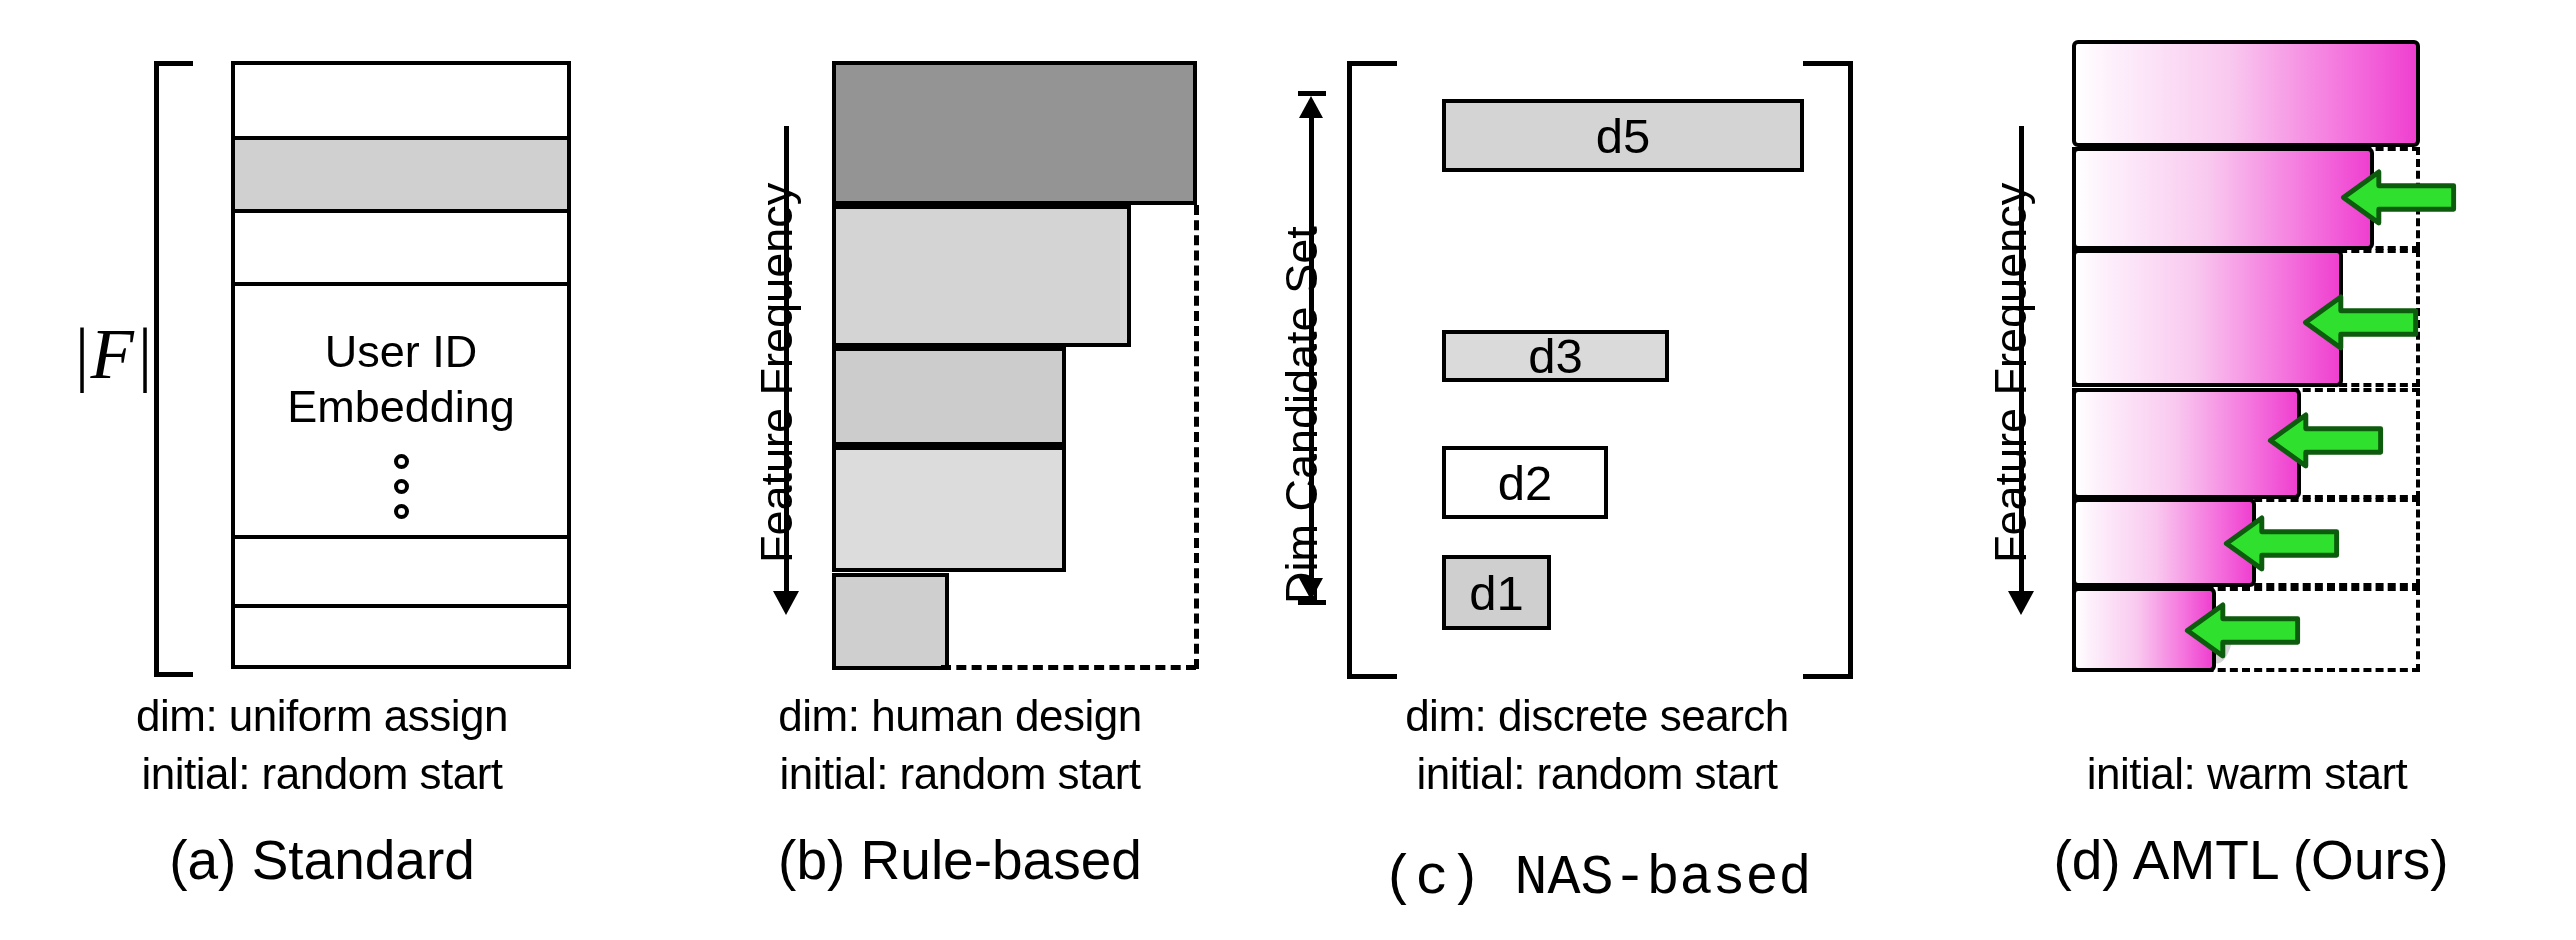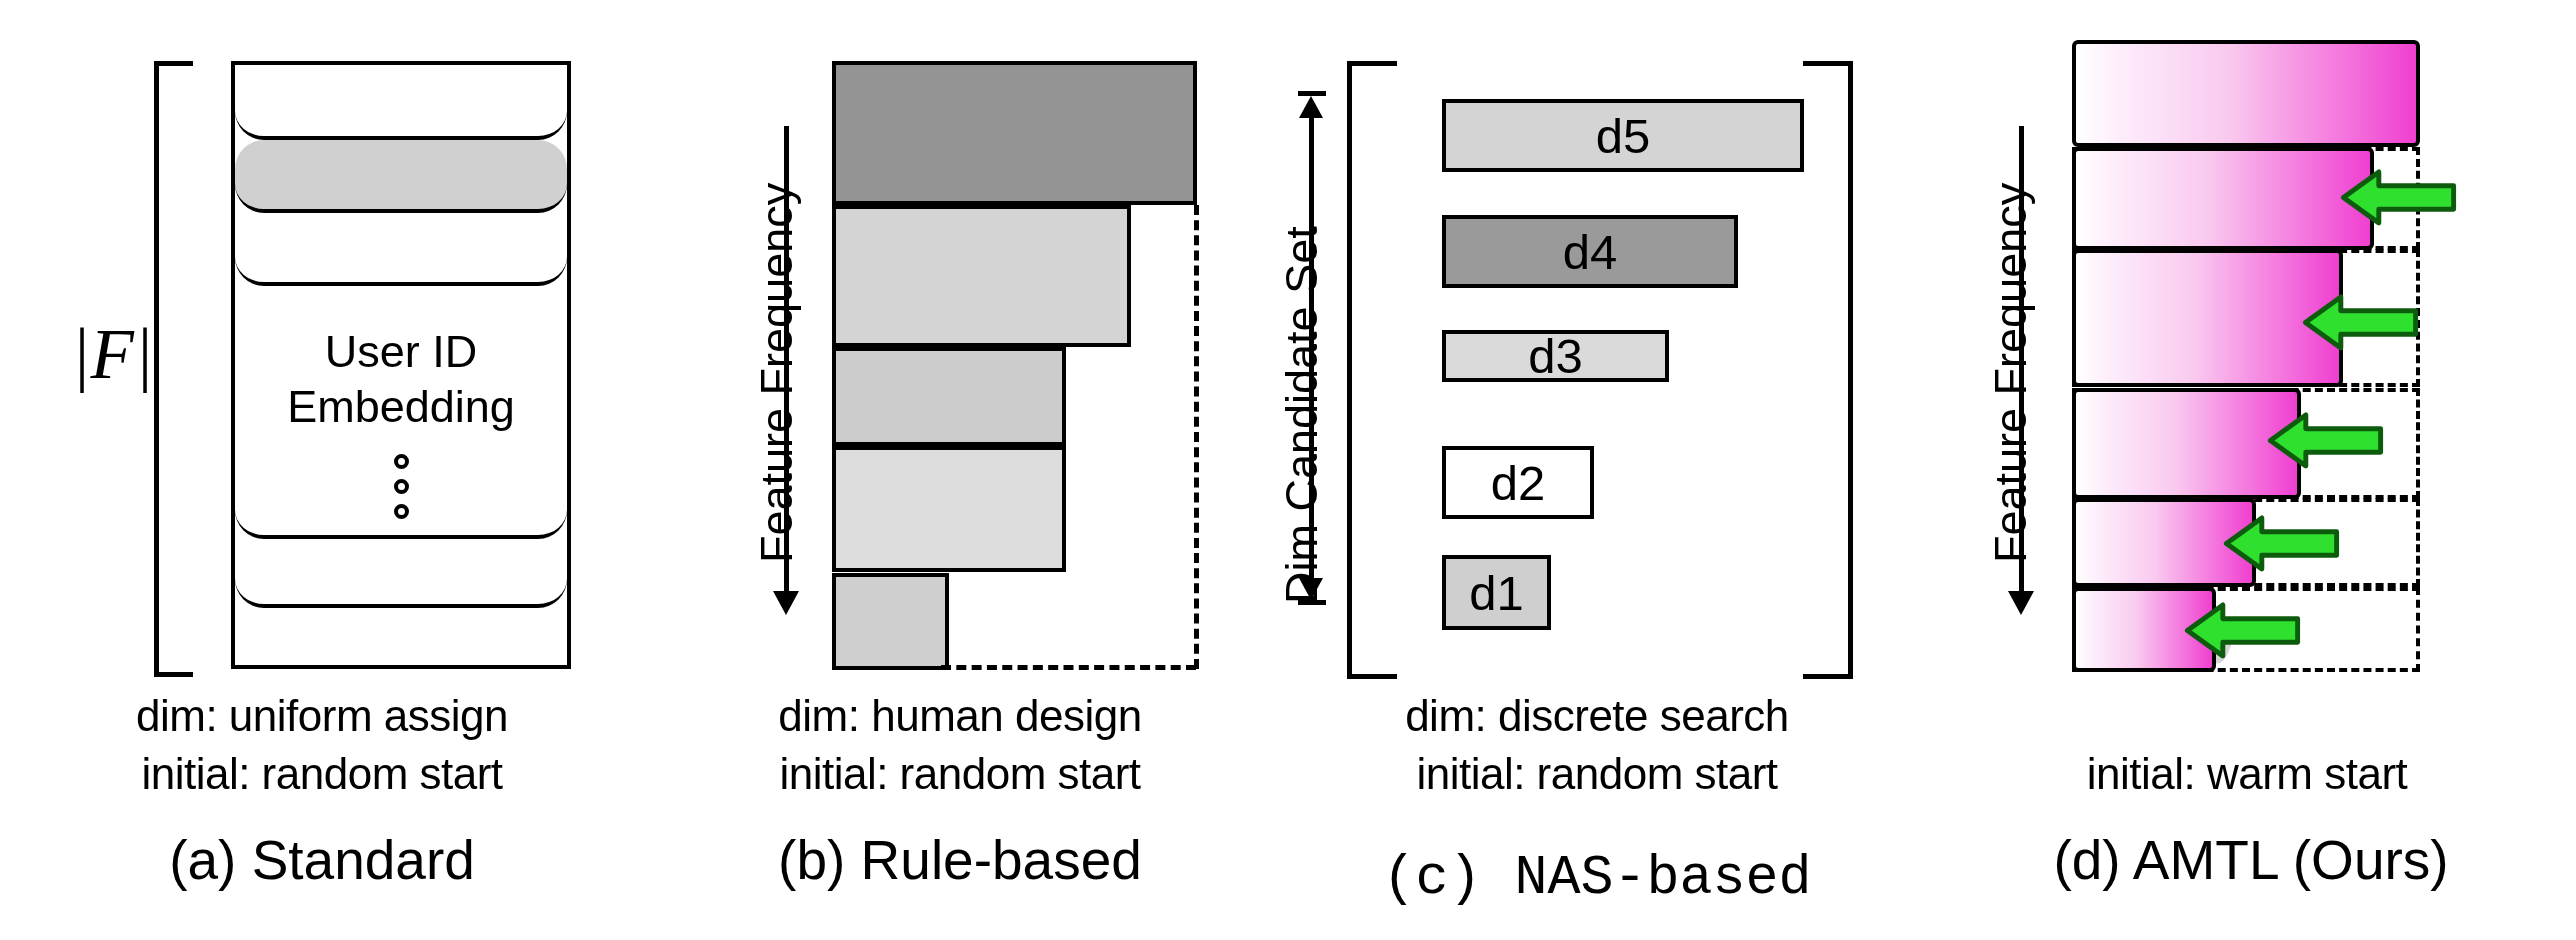--- a/index.html
+++ b/index.html
@@ -8,21 +8,21 @@
   .panel{position:absolute;top:0;height:940px;}
   .caption{position:absolute;text-align:center;white-space:nowrap;
            font-size:44px;line-height:57px;letter-spacing:-0.5px;}
   .title{position:absolute;text-align:center;white-space:nowrap;font-size:55px;}
 
   
   .fbracket{position:absolute;border:5px solid #000;border-right:none;}
   .fbracket-lbl{position:absolute;font-family:"Liberation Serif",serif;
                 font-style:italic;font-size:71px;}
   .abox{position:absolute;border:4px solid #000;box-sizing:border-box;background:#fff;}
-  .arow{position:absolute;left:0;right:0;border-bottom:4px solid #000;box-sizing:border-box;border-radius:29px;}
+  .arow{position:absolute;left:0;right:0;border-bottom:4px solid #000;box-sizing:border-box;}
   .arow.gray{background:#d0d0d0;}
   .acell-text{position:absolute;left:0;right:0;text-align:center;font-size:45px;
               line-height:55px;}
   .dots{position:absolute;left:0;right:0;text-align:center;}
   .dot{width:15px;height:15px;border:4px solid #000;border-radius:50%;
        margin:10px auto;box-sizing:border-box;}
 
   
   .axisline{position:absolute;width:5px;background:#000;}
   .axisarrow{position:absolute;width:0;height:0;border-left:13px solid transparent;
@@ -128,27 +128,24 @@
     </div>
     <div class="rot" style="left:0px;top:604px;">Dim Candidate Set</div>
 
     <div class="cbracketL" style="left:71px;top:61px;width:45px;height:608px;"></div>
     <div class="cbracketR" style="left:527px;top:61px;width:45px;height:608px;"></div>
 
     <div style="position:absolute;left:166px;top:61px;width:362px;height:608px;">
       <div class="cbox" style="left:0;top:38px;width:362px;height:73px;background:#d4d4d4;">
         <span>d5</span>
       </div>
-      <div class="cbox" style="left:0;top:154px;width:296px;height:73px;background:#9a9a9a;">
-        <span>d4</span>
-      </div>
       <div class="cbox" style="left:0;top:269px;width:227px;height:52px;background:#dadada;">
         <span>d3</span>
       </div>
-      <div class="cbox" style="left:0;top:385px;width:152px;height:73px;background:#ffffff;">
+      <div class="cbox" style="left:0;top:385px;width:166px;height:73px;background:#ffffff;">
         <span>d2</span>
       </div>
       <div class="cbox" style="left:0;top:494px;width:109px;height:75px;background:#cfcfcf;">
         <span>d1</span>
       </div>
     </div>
 
     <div class="caption" style="left:0;width:642px;top:687px;">dim: discrete search</div>
     <div class="caption" style="left:0;width:642px;top:745px;">initial: random start</div>
     <div class="title" style="left:0;width:642px;top:847px;font-family:Liberation Mono, monospace;">(c) NAS-based</div>

